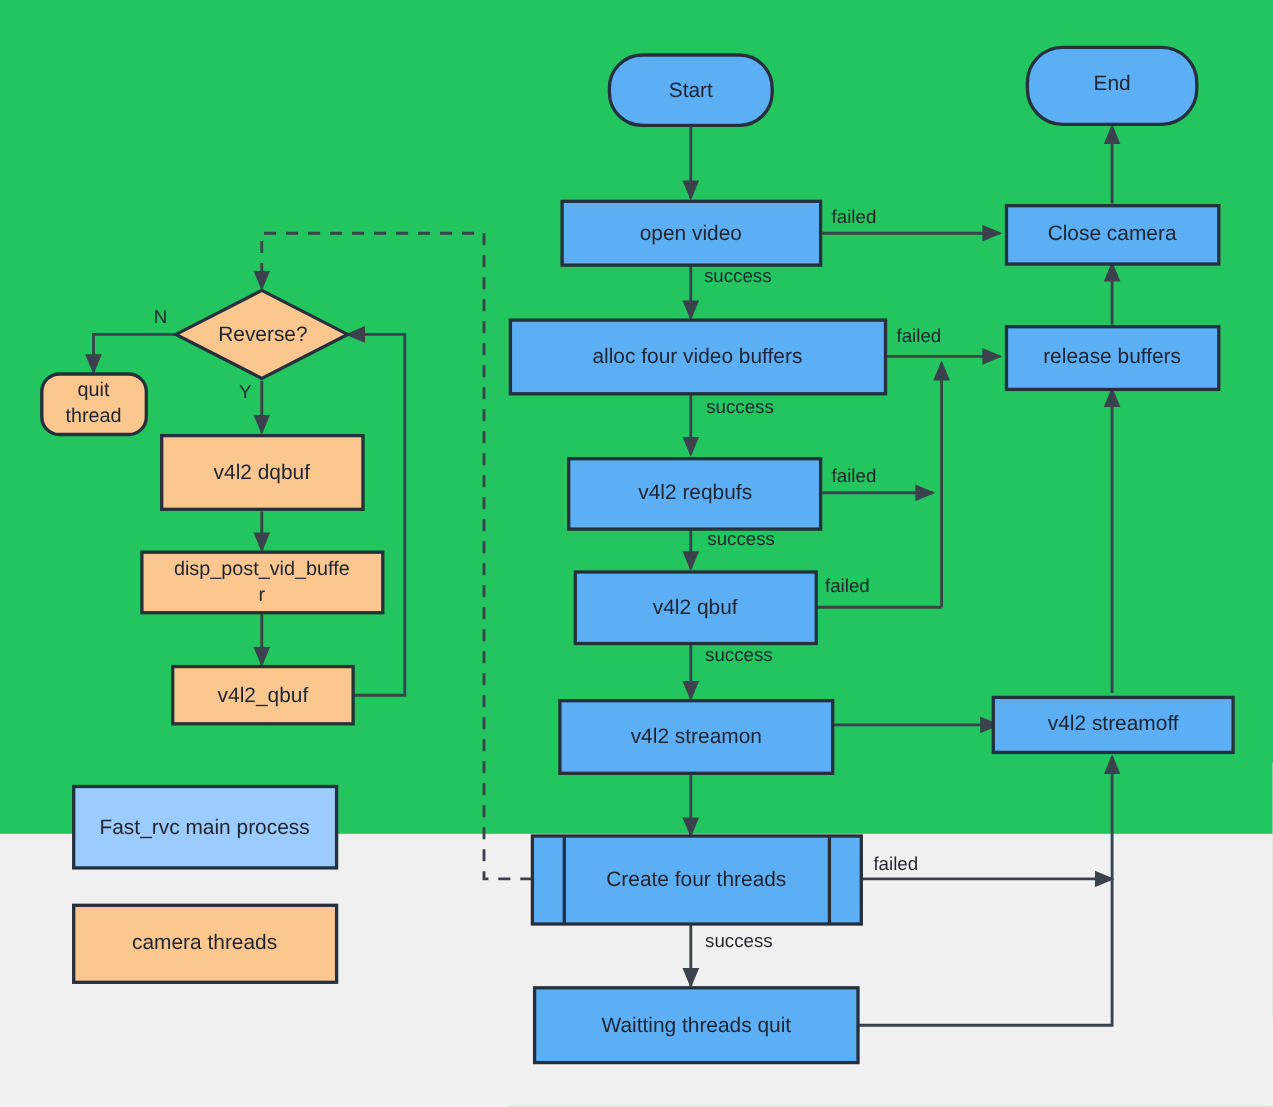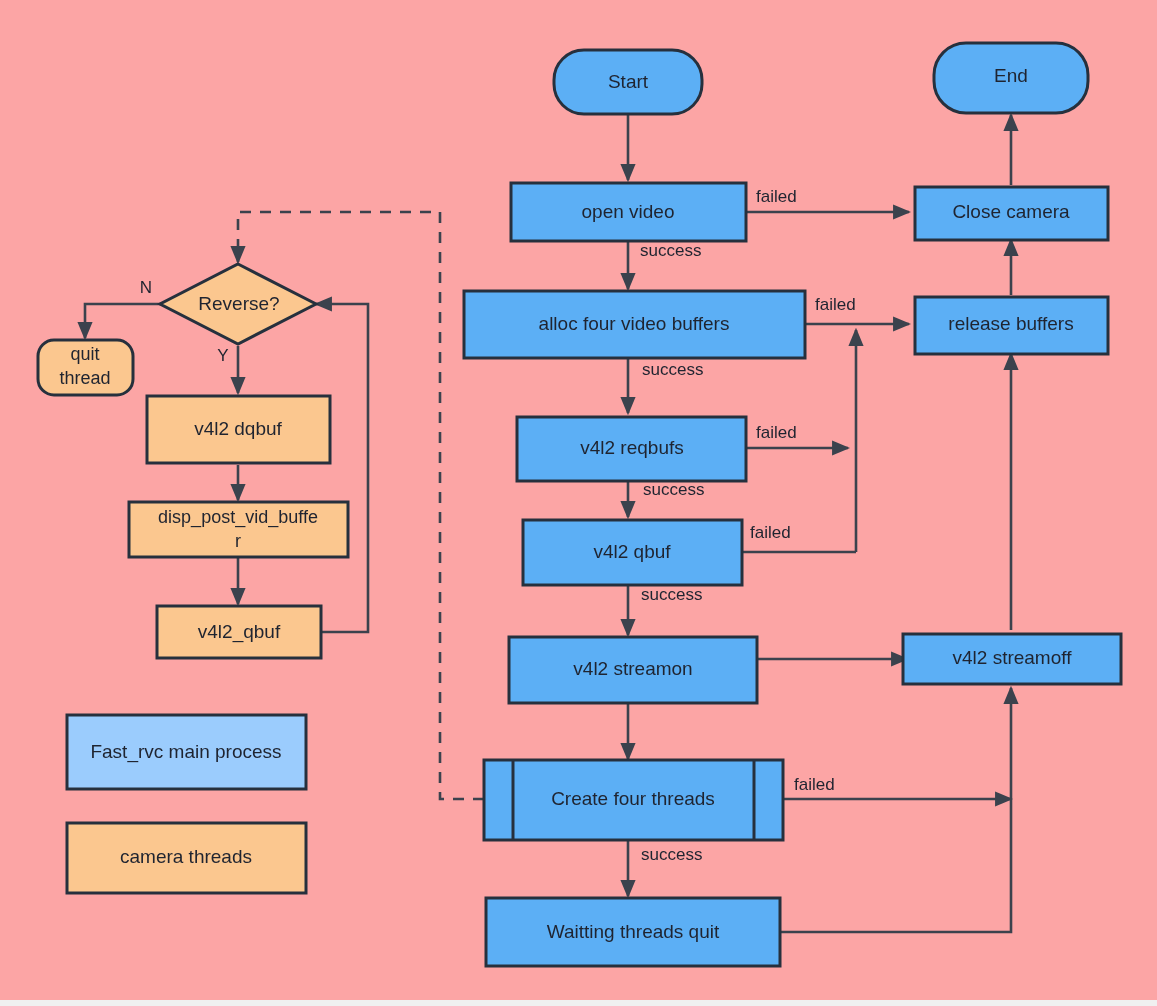--- a/index.html
+++ b/index.html
@@ -10,22 +10,22 @@
   }
   body {
     width: 1157px;
     height: 1006px;
     font-family: "Liberation Sans", "DejaVu Sans", sans-serif;
     overflow: hidden;
   }
   #diagram-root {
     position: relative;
     width: 1157px;
-    height: 1000px;
-    background: #fca5a5;
+    height: 758px;
+    background: #22c55e;
   }
   svg#flow-svg {
     position: absolute;
     left: 0;
     top: 0;
     width: 1157px;
     height: 1006px;
   }
   .node-label {
     font-family: "Liberation Sans", "DejaVu Sans", sans-serif;

